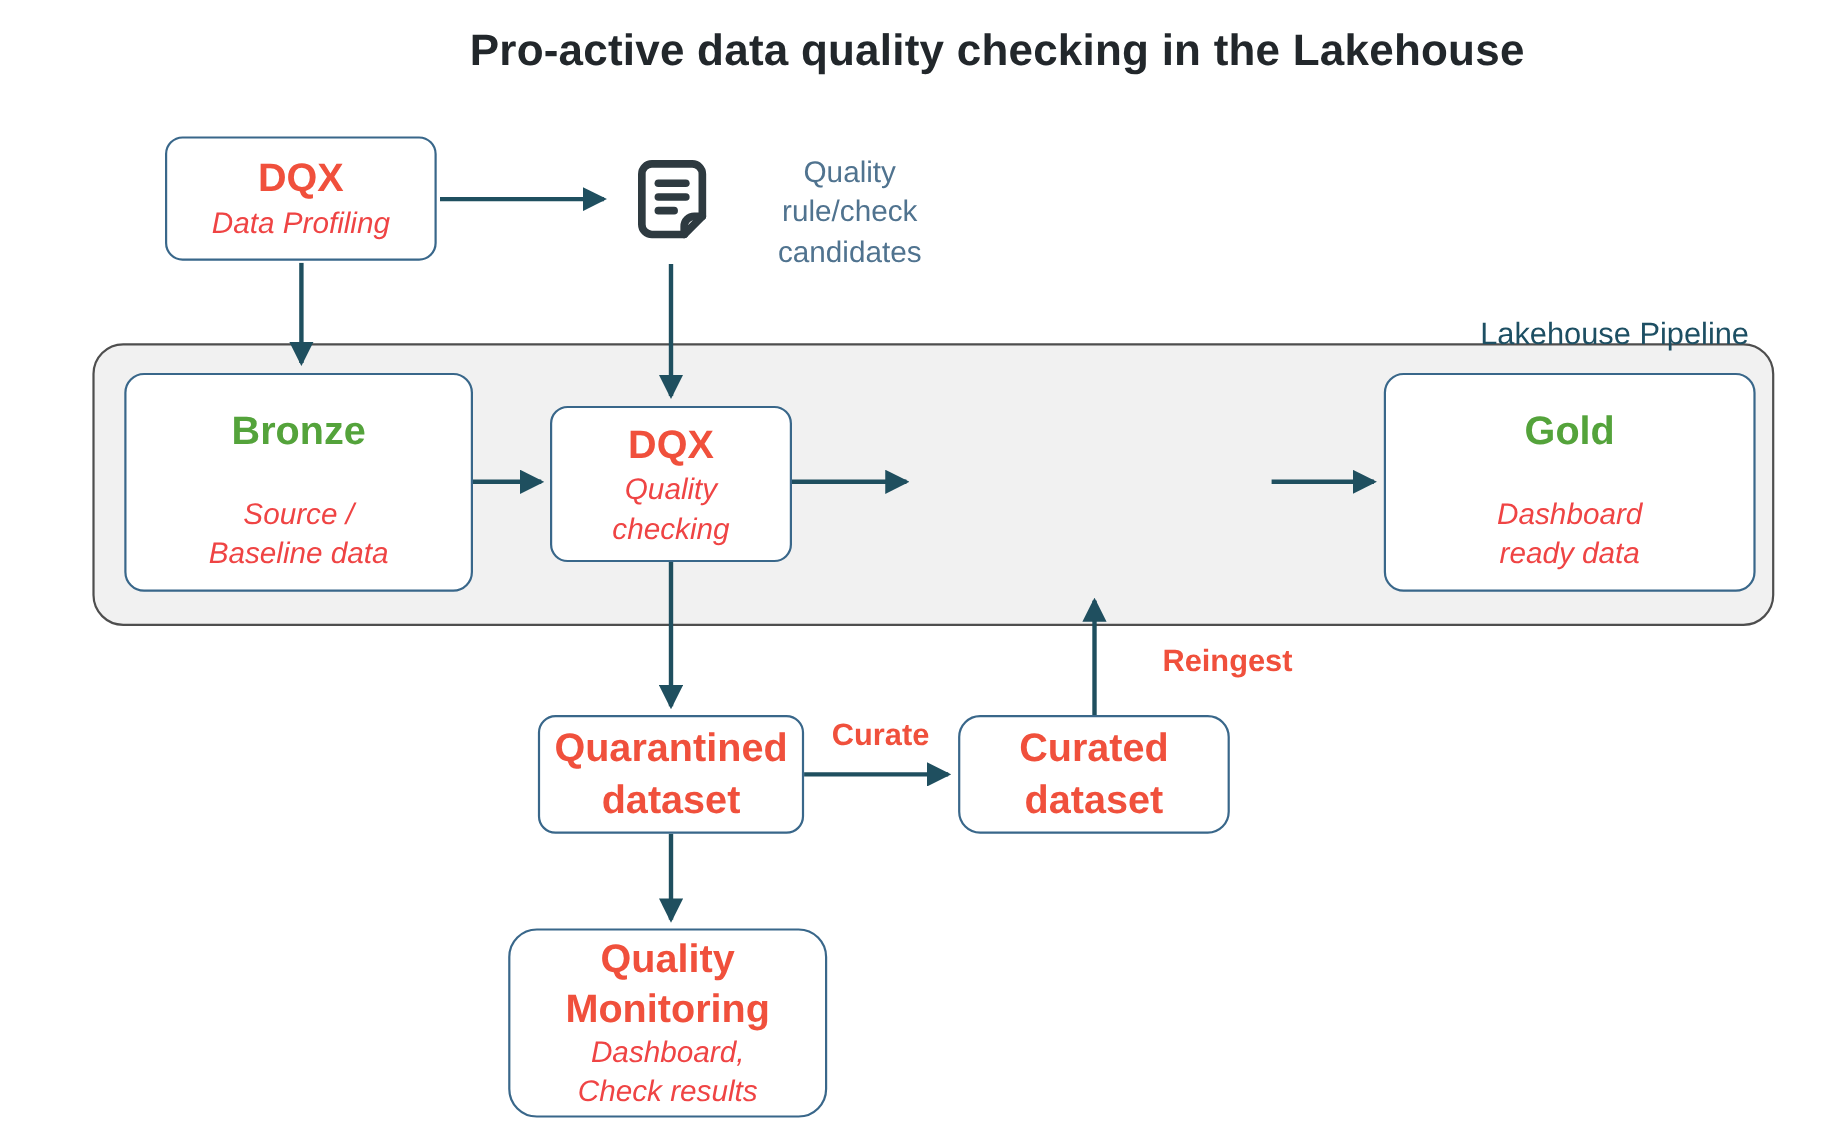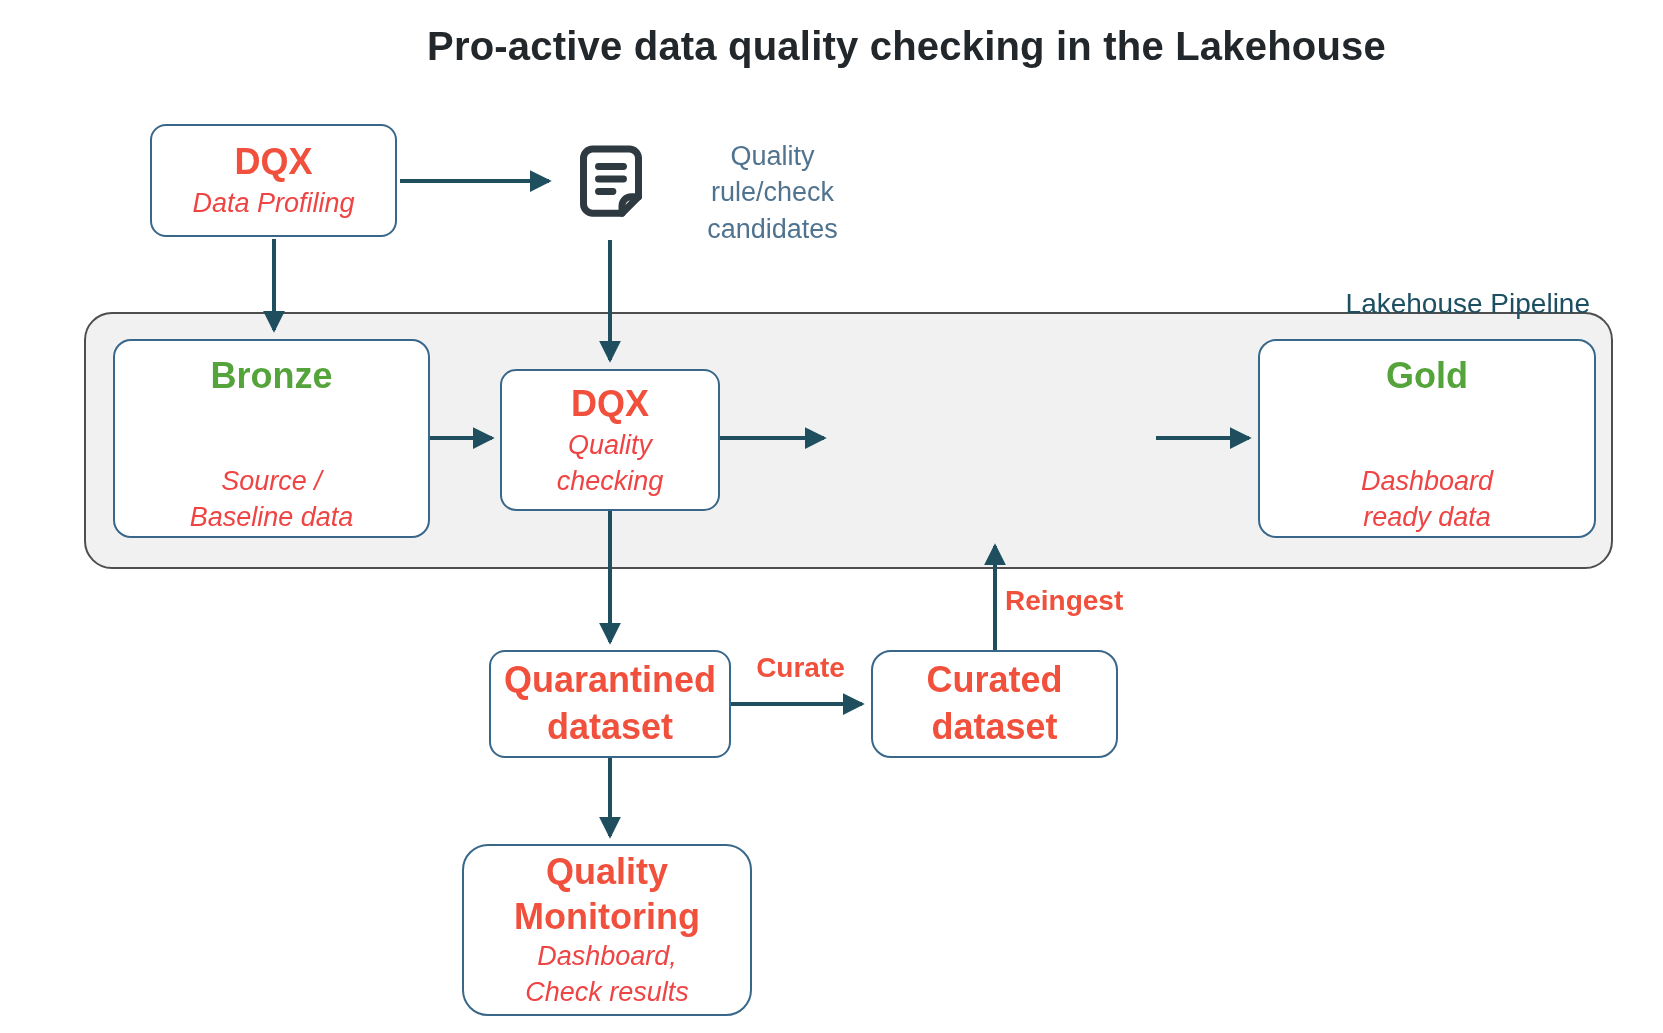--- a/index.html
+++ b/index.html
@@ -23,21 +23,21 @@
   .node{
     position:absolute;background:#ffffff;border:2px solid #39678a;border-radius:18px;
     display:flex;flex-direction:column;align-items:center;text-align:center;
     box-sizing:border-box;z-index:3;
   }
   .node-title{font-weight:700;font-size:36px;line-height:1.25;}
   .node-body{font-style:italic;color:#ef4444;font-size:27px;line-height:1.33;}
   .green{color:#54a33b;}
   .red{color:#f0503c;}
 
-  .node.tier{justify-content:space-between;padding-top:12px;}
+  .node.tier{justify-content:flex-start;padding-top:28px;gap:36px;}
   .node.compact{justify-content:center;gap:2px;}
   .node.redbox{justify-content:center;}
   .node.redbox .node-title{line-height:1.3;}
   .node.monitor{justify-content:center;border-radius:26px;}
 
   .floating-label{position:absolute;z-index:4;font-weight:700;font-size:28px;}
   .pipeline-label{
     position:absolute;left:1280px;top:252px;width:310px;text-align:right;
     color:#1d4f63;font-weight:400;font-size:28px;z-index:4;margin-top:36px;
   }
@@ -133,21 +133,21 @@
 
   <div class="node redbox" style="left:871px;top:650px;width:247px;height:108px;border-radius:20px;">
     <div class="node-title red">
       <div>Curated</div>
       <div>dataset</div>
     </div>
   </div>
 
   <div class="floating-label red" style="left:733px;top:652px;width:135px;text-align:center;">Curate</div>
 
-  <div class="floating-label red" style="left:1005px;top:585px;width:170px;text-align:left;">Reingest</div>
+  <div class="floating-label red" style="left:1005px;top:585px;width:170px;text-align:right;">Reingest</div>
 
   <div class="node monitor" style="left:462px;top:844px;width:290px;height:172px;">
     <div class="node-title red">
       <div>Quality</div>
       <div>Monitoring</div>
     </div>
     <div class="node-body">
       <div>Dashboard,</div>
       <div>Check results</div>
     </div>

